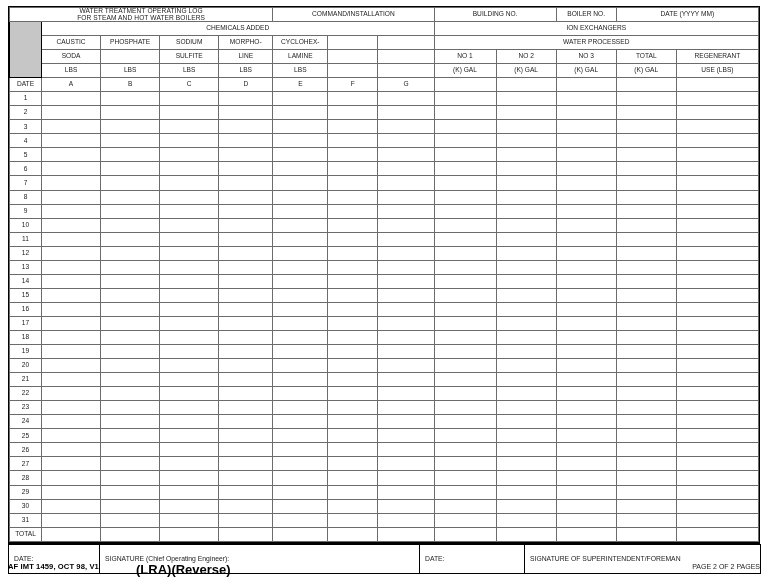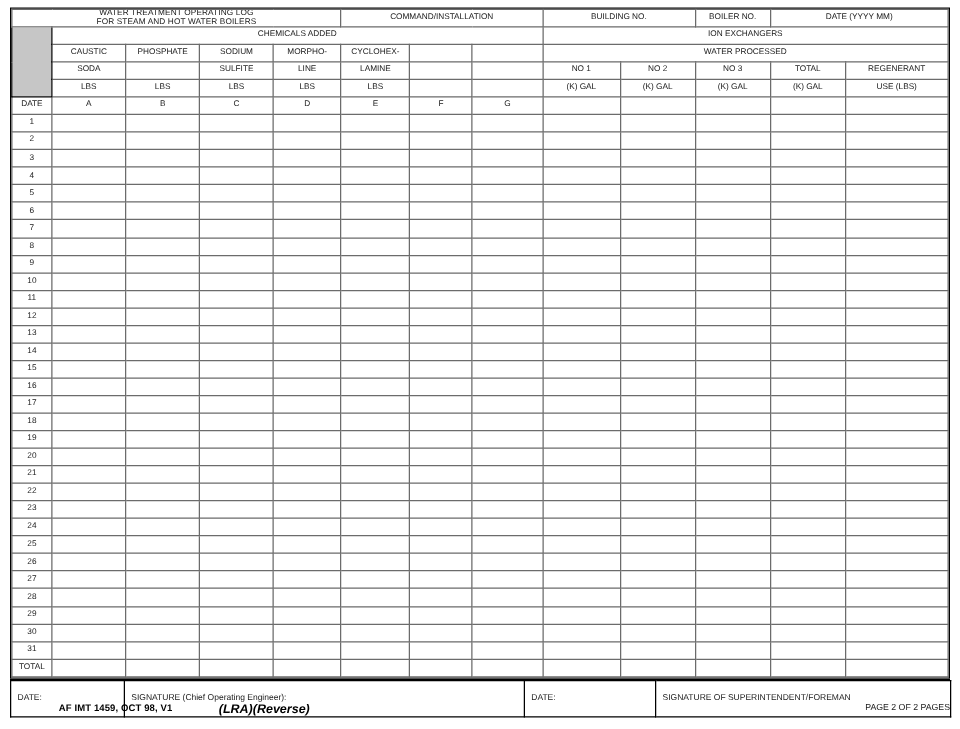--- a/index.html
+++ b/index.html
@@ -137,37 +137,35 @@
     overflow: hidden;
   }
 
   
   .footer {
     position: absolute;
     left: 8px;
     right: 8px;
     top: 562px;
     height: 14px;
-    margin-left: 39px;
   }
   .footer .fid {
     position: absolute;
     left: 0;
     top: 0;
     font-size: 7.6px;
     font-weight: bold;
     letter-spacing: .1px;
   }
   .footer .frev {
     position: absolute;
     left: 128px;
     top: 0;
-    font-size: 10px;
+    font-size: 13px;
     font-weight: bold;
-    font-style: italic;
   }
   .footer .fpage {
     position: absolute;
     right: 0;
     top: 1px;
     font-size: 7px;
     color: #1a1a1a;
   }
 </style>
 </head>

